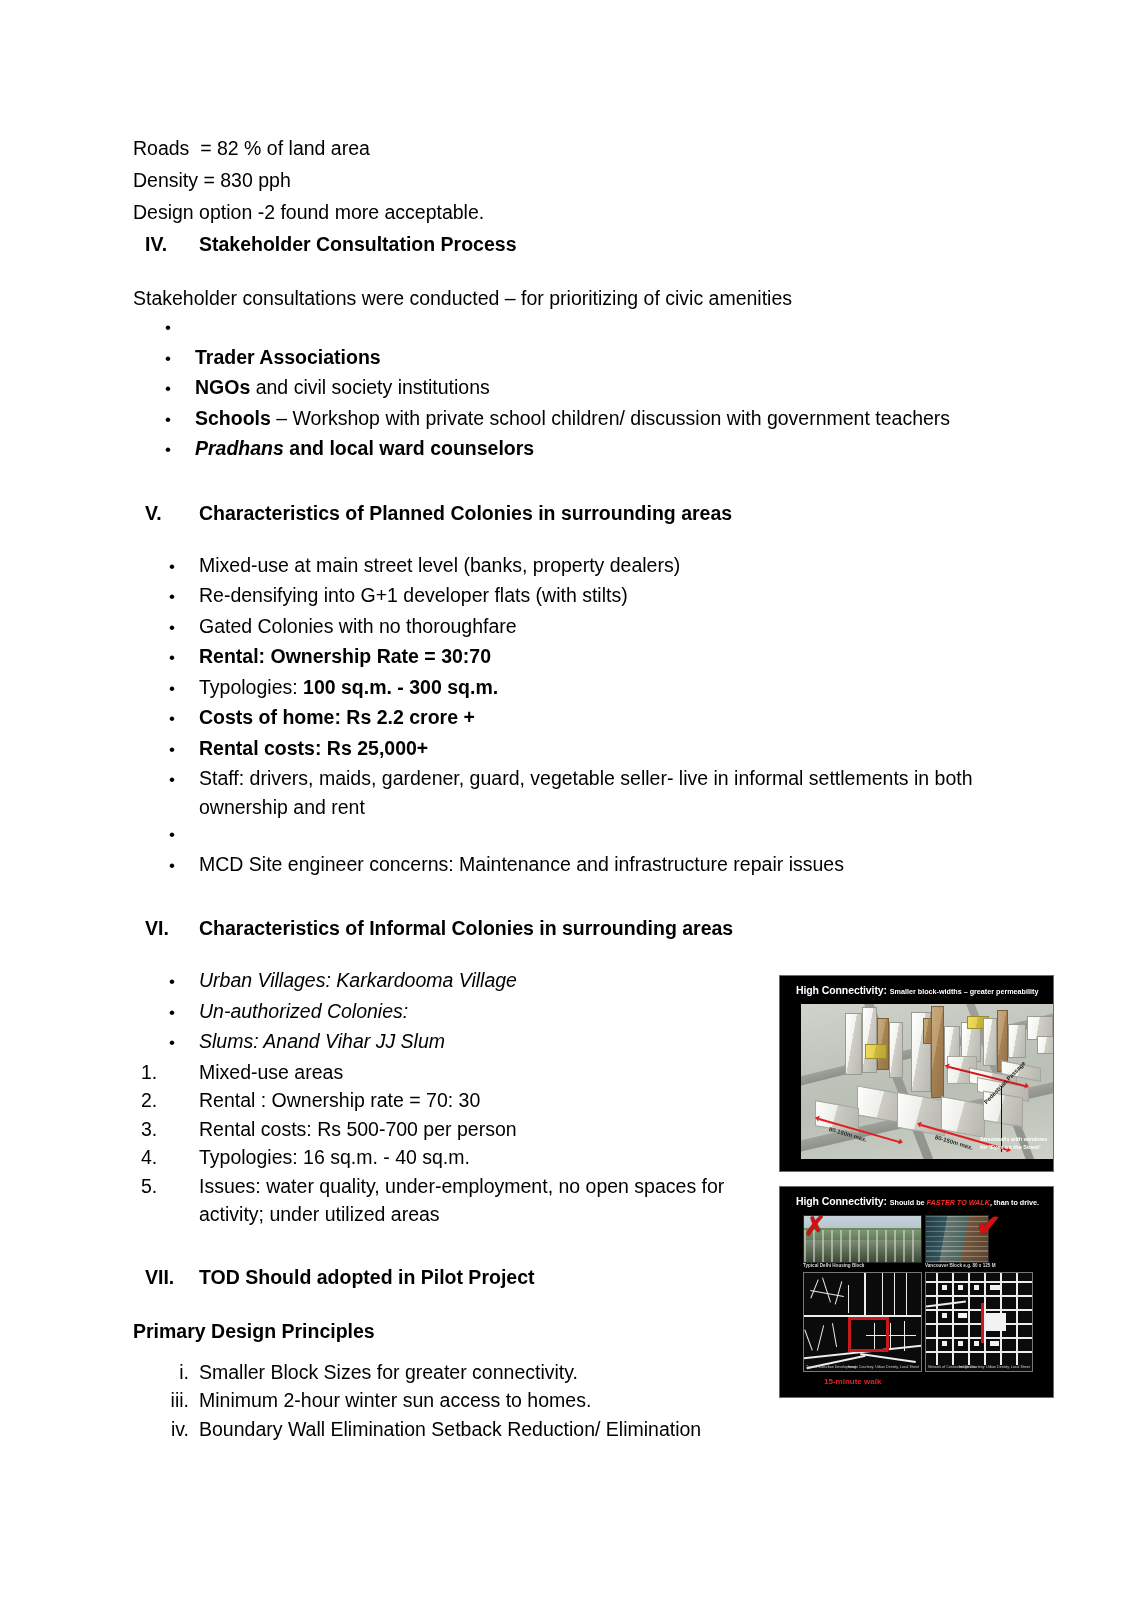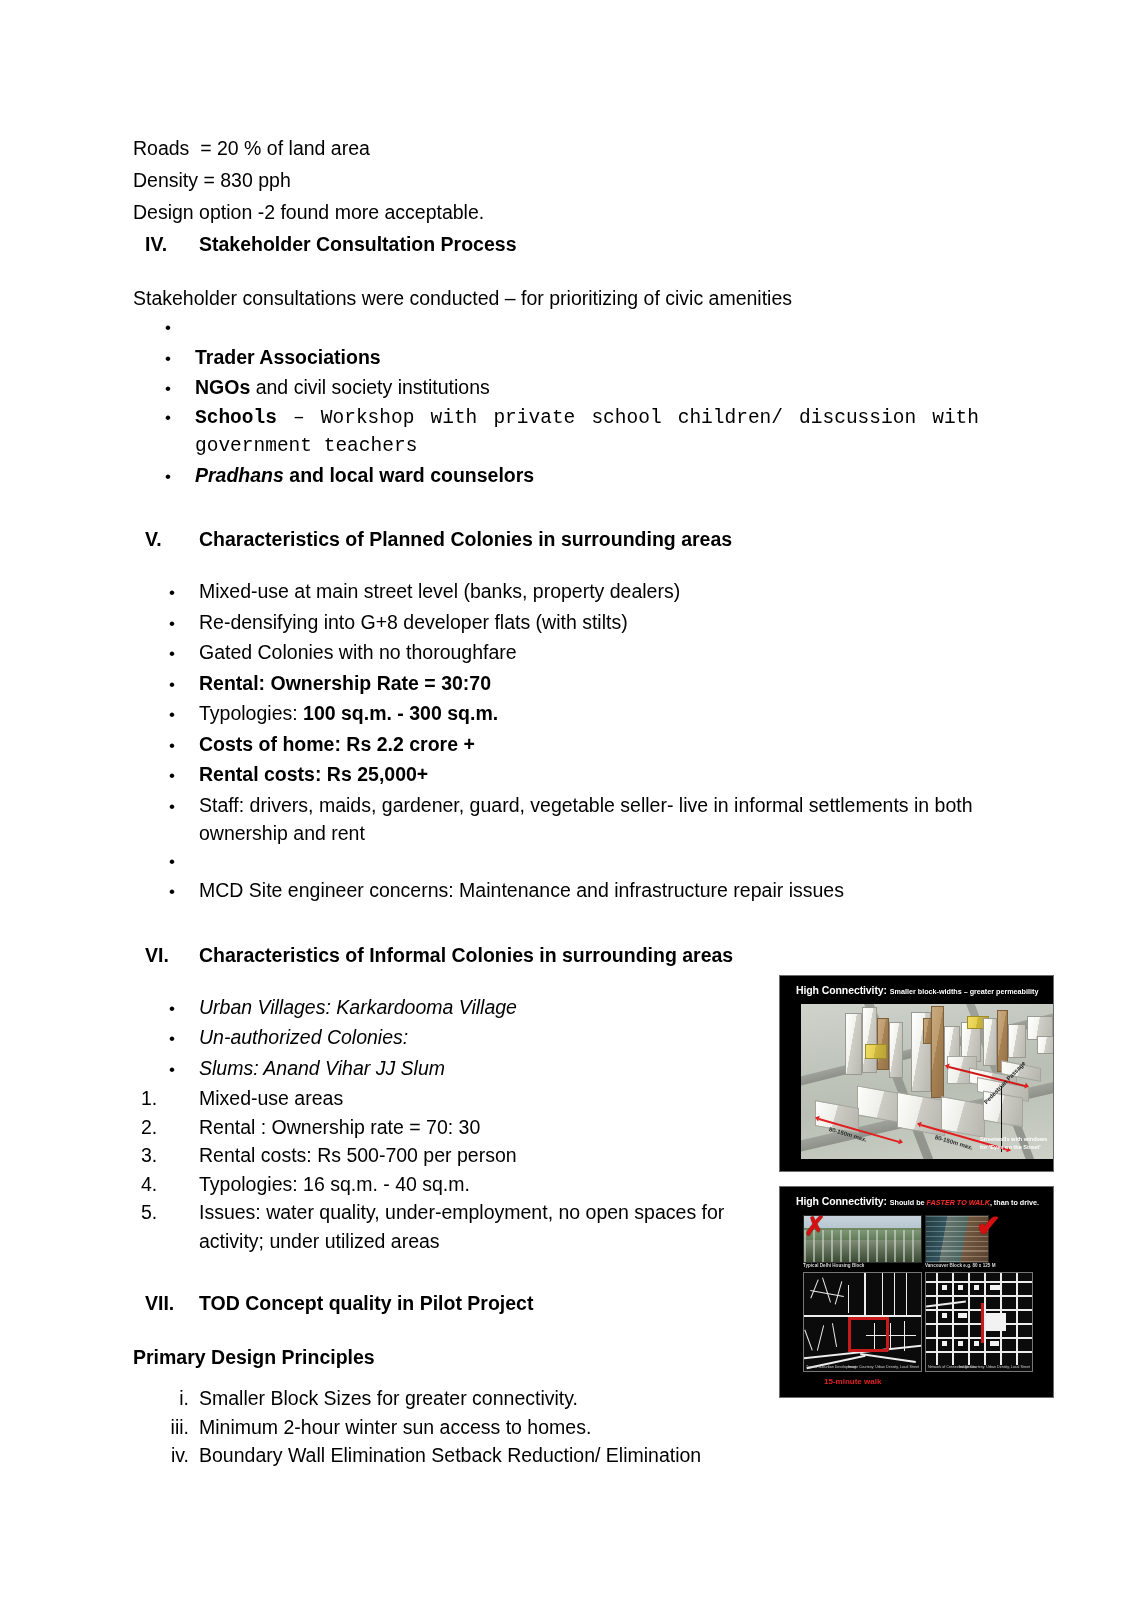--- a/index.html
+++ b/index.html
@@ -111,21 +111,21 @@
   }
   .rlist > li .marker {
     flex: 0 0 66px;
     width: 66px;
     padding-right: 10px;
     box-sizing: border-box;
     text-align: right;
   }
   .rlist > li .body { flex: 1 1 auto; }
 
-  .just { text-align: justify; font-family: Liberation Mono, monospace; }
+  .just { text-align: justify; }
   .b { font-weight: bold; }
   .i { font-style: italic; }
   .bi { font-weight: bold; font-style: italic; }
 
   .narrow-col { max-width: 640px; }
 
   
   .figure {
     position: absolute;
     background: #000000;
@@ -315,21 +315,21 @@
   }
 </style>
 </head>
 <body>
 
 <div class="page">
 
   <div class="content">
 
     <div>
-      <p class="para">Roads  = 20 % of land area</p>
+      <p class="para">Roads  = 82 % of land area</p>
       <p class="para">Density = 830 pph</p>
       <p class="para">Design option -2 found more acceptable.</p>
     </div>
 
     <div class="section-head">
       <span class="num">IV.</span>
       <span class="txt">Stakeholder Consultation Process</span>
     </div>
 
     <div class="gap-md"></div>
@@ -367,21 +367,21 @@
 
     <div class="gap-md"></div>
 
     <ul class="blist indent2">
       <li>
         <span class="marker">•</span>
         <span class="body">Mixed-use at main street level (banks, property dealers)</span>
       </li>
       <li>
         <span class="marker">•</span>
-        <span class="body">Re-densifying into G+8 developer flats (with stilts)</span>
+        <span class="body">Re-densifying into G+1 developer flats (with stilts)</span>
       </li>
       <li>
         <span class="marker">•</span>
         <span class="body">Gated Colonies with no thoroughfare</span>
       </li>
       <li>
         <span class="marker">•</span>
         <span class="body b">Rental: Ownership Rate = 30:70</span>
       </li>
       <li>
@@ -453,21 +453,21 @@
       <li>
         <span class="marker">5.</span>
         <span class="body">Issues: water quality, under-employment, no open spaces for activity; under utilized areas</span>
       </li>
     </ul>
 
     <div class="gap-lg"></div>
 
     <div class="section-head">
       <span class="num">VII.</span>
-      <span class="txt">TOD Concept quality in Pilot Project</span>
+      <span class="txt">TOD Should adopted in Pilot Project</span>
     </div>
 
     <div class="gap-md"></div>
 
     <p class="para b">Primary Design Principles</p>
 
     <div class="gap-sm"></div>
 
     <ul class="rlist">
       <li>

